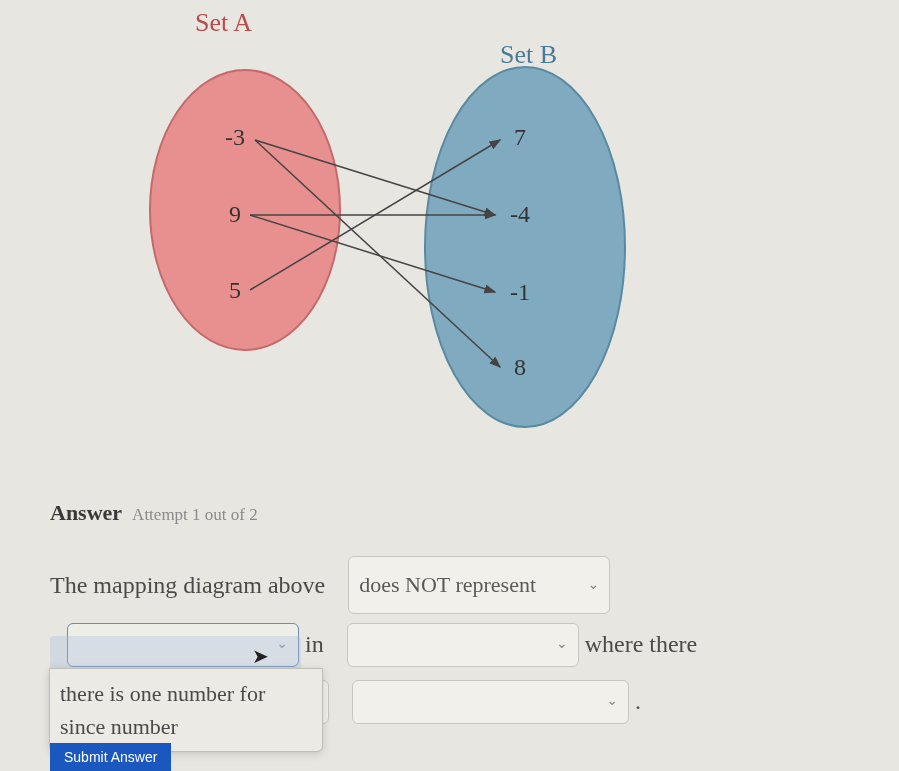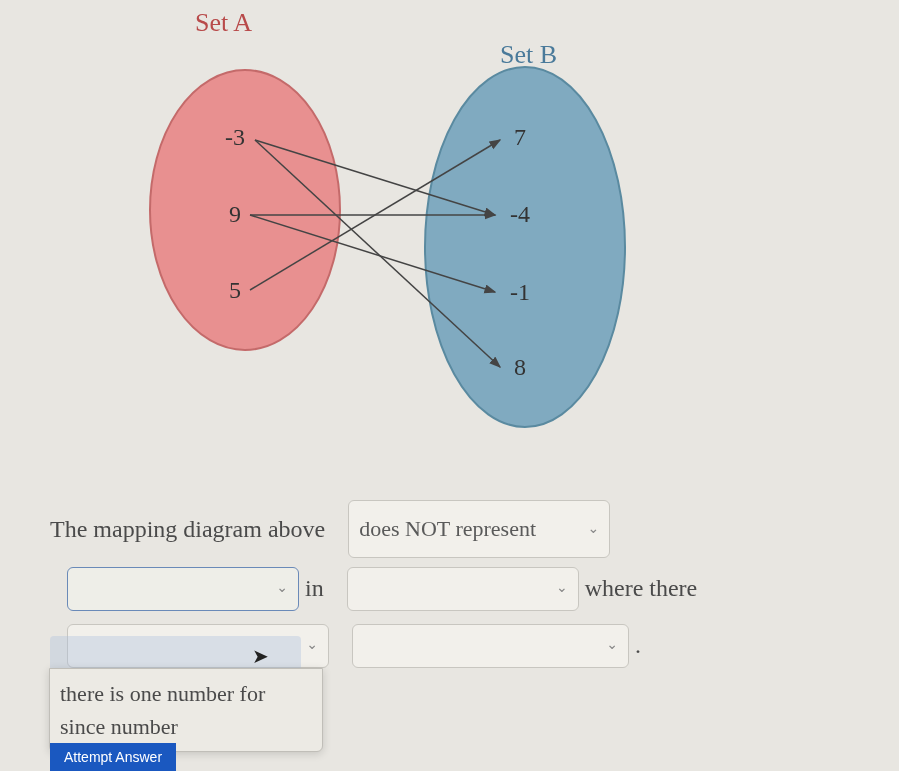--- a/index.html
+++ b/index.html
@@ -57,20 +57,24 @@
 
     <line x1="250" y1="215" x2="495" y2="292" stroke="#444" stroke-width="1.5" marker-end="url(#ah)"></line>
 
     <line x1="250" y1="215" x2="495" y2="215" stroke="#444" stroke-width="1.5" marker-end="url(#ah)"></line>
 
     <line x1="250" y1="290" x2="500" y2="140" stroke="#444" stroke-width="1.5" marker-end="url(#ah)"></line>
   </svg>
 </div>
 
 <div class="answer-section">
+  <div class="answer-line">
+    <span class="answer-label">Answer</span>
+    <span class="attempt-text">Attempt 1 out of 2</span>
+  </div>
   <div class="fill-line">
     <span>The mapping diagram above</span>
     <span class="drop d1">
       <span>does NOT represent</span>
       <span class="chev">⌄</span>
     </span>
   </div>
   <div class="fill-line" style="margin-top:4px;">
     <span class="drop first d2">
       <span></span>
@@ -95,13 +99,13 @@
     <span>.</span>
   </div>
 </div>
 
 <div class="popup-hl"></div>
 <div class="dropdown-popup">
   <div>there is one number for since number</div>
 </div>
 <div class="cursor">➤</div>
 
-<button class="submit-btn">Attempt Answer</button>
+<button class="submit-btn">Submit Answer</button>
 
 </body></html>

